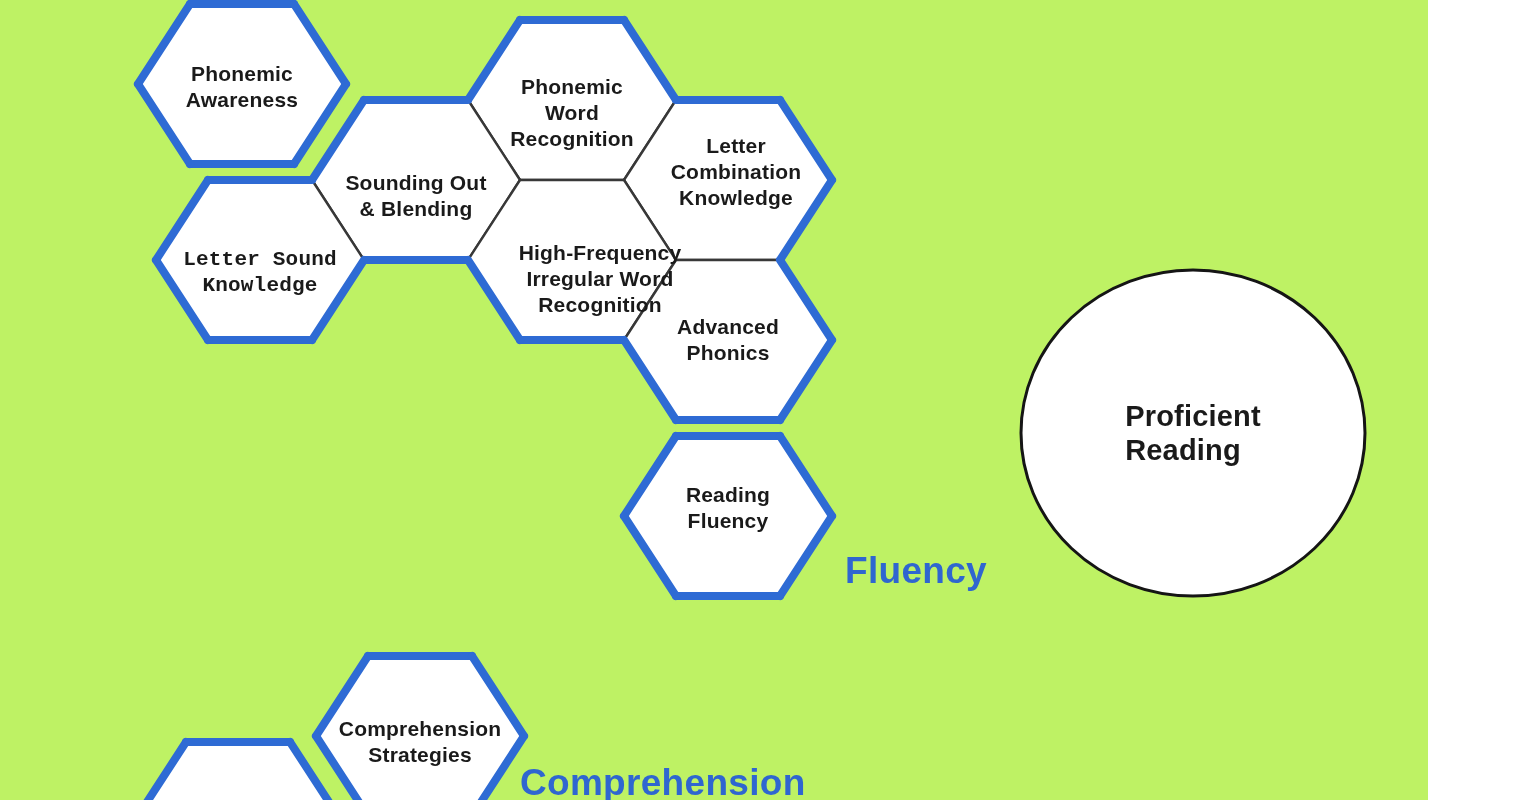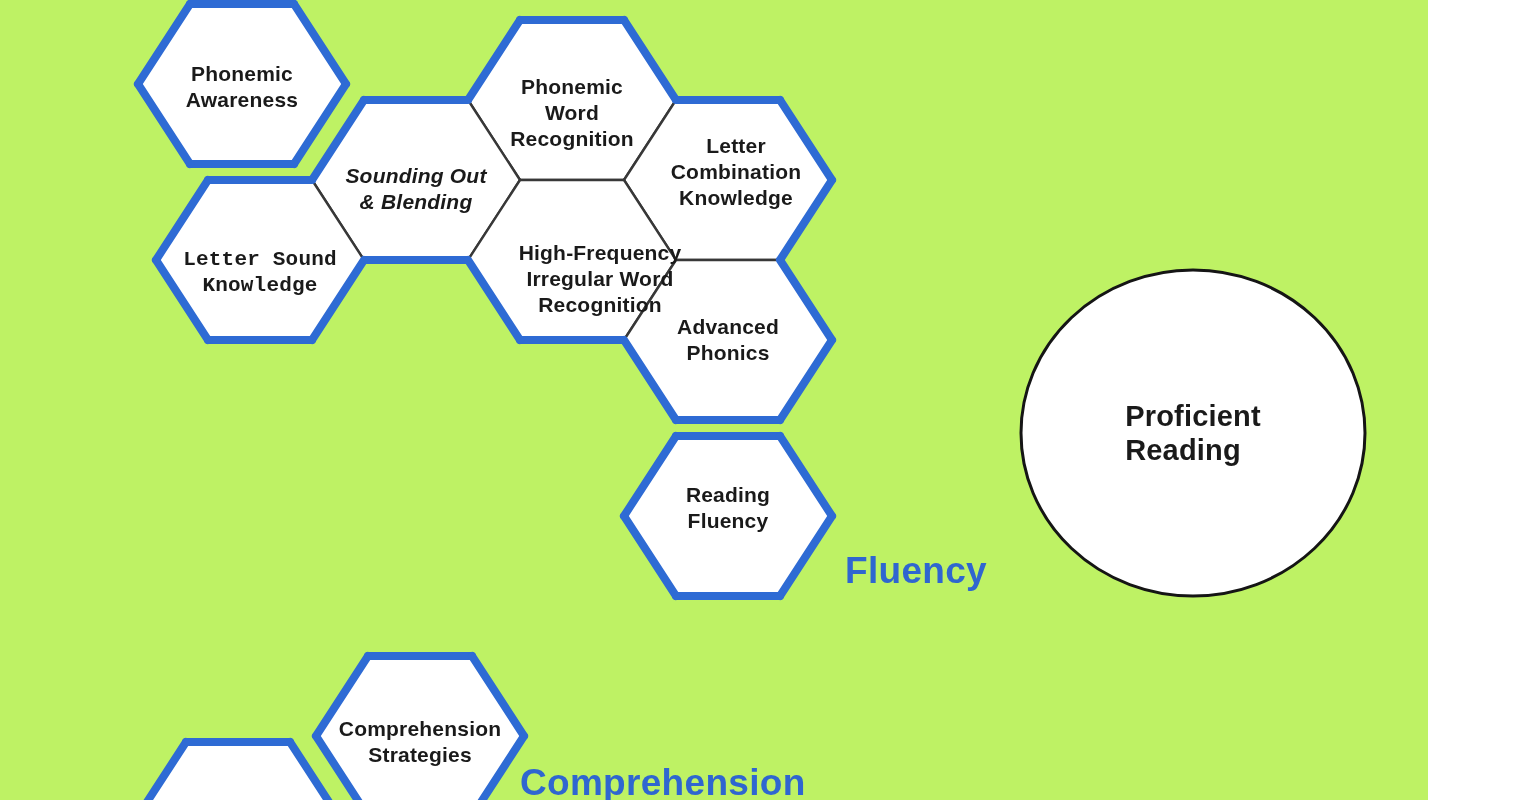--- a/index.html
+++ b/index.html
@@ -153,21 +153,21 @@
         <line x1="186" y1="902" x2="134" y2="822" stroke="#2e6bd4" stroke-width="8" stroke-linecap="round"></line>
       </g>
       <ellipse cx="1193" cy="433" rx="172" ry="163" fill="#ffffff" stroke="#151515" stroke-width="3"></ellipse>
     </svg>
   <div class="labels">
       <div class="hex-label" style="left: 242px; top: 87px; color: rgb(26, 26, 26);">Phonemic
 Awareness</div>
       <div class="hex-label" style="left: 572px; top: 113px; color: rgb(26, 26, 26);">Phonemic
 Word
 Recognition</div>
-      <div class="hex-label" style="left: 416px; top: 189px; color: rgb(26, 26, 26); font-style: italic;">Sounding Out
+      <div class="hex-label" style="left: 416px; top: 196px; color: rgb(26, 26, 26);">Sounding Out
 &amp; Blending</div>
       <div class="hex-label" style="left: 728px; top: 172px; color: rgb(26, 26, 26); margin-left: 8px;">Letter
 Combination
 Knowledge</div>
       <div class="hex-label" style="left: 260px; top: 273px; color: rgb(26, 26, 26); font-family: Liberation Mono, monospace;">Letter Sound
 Knowledge</div>
       <div class="hex-label" style="left: 572px; top: 279px; color: rgb(26, 26, 26); margin-left: 28px;">High-Frequency
 Irregular Word
 Recognition</div>
       <div class="hex-label" style="left: 728px; top: 340px; color: rgb(26, 26, 26);">Advanced

